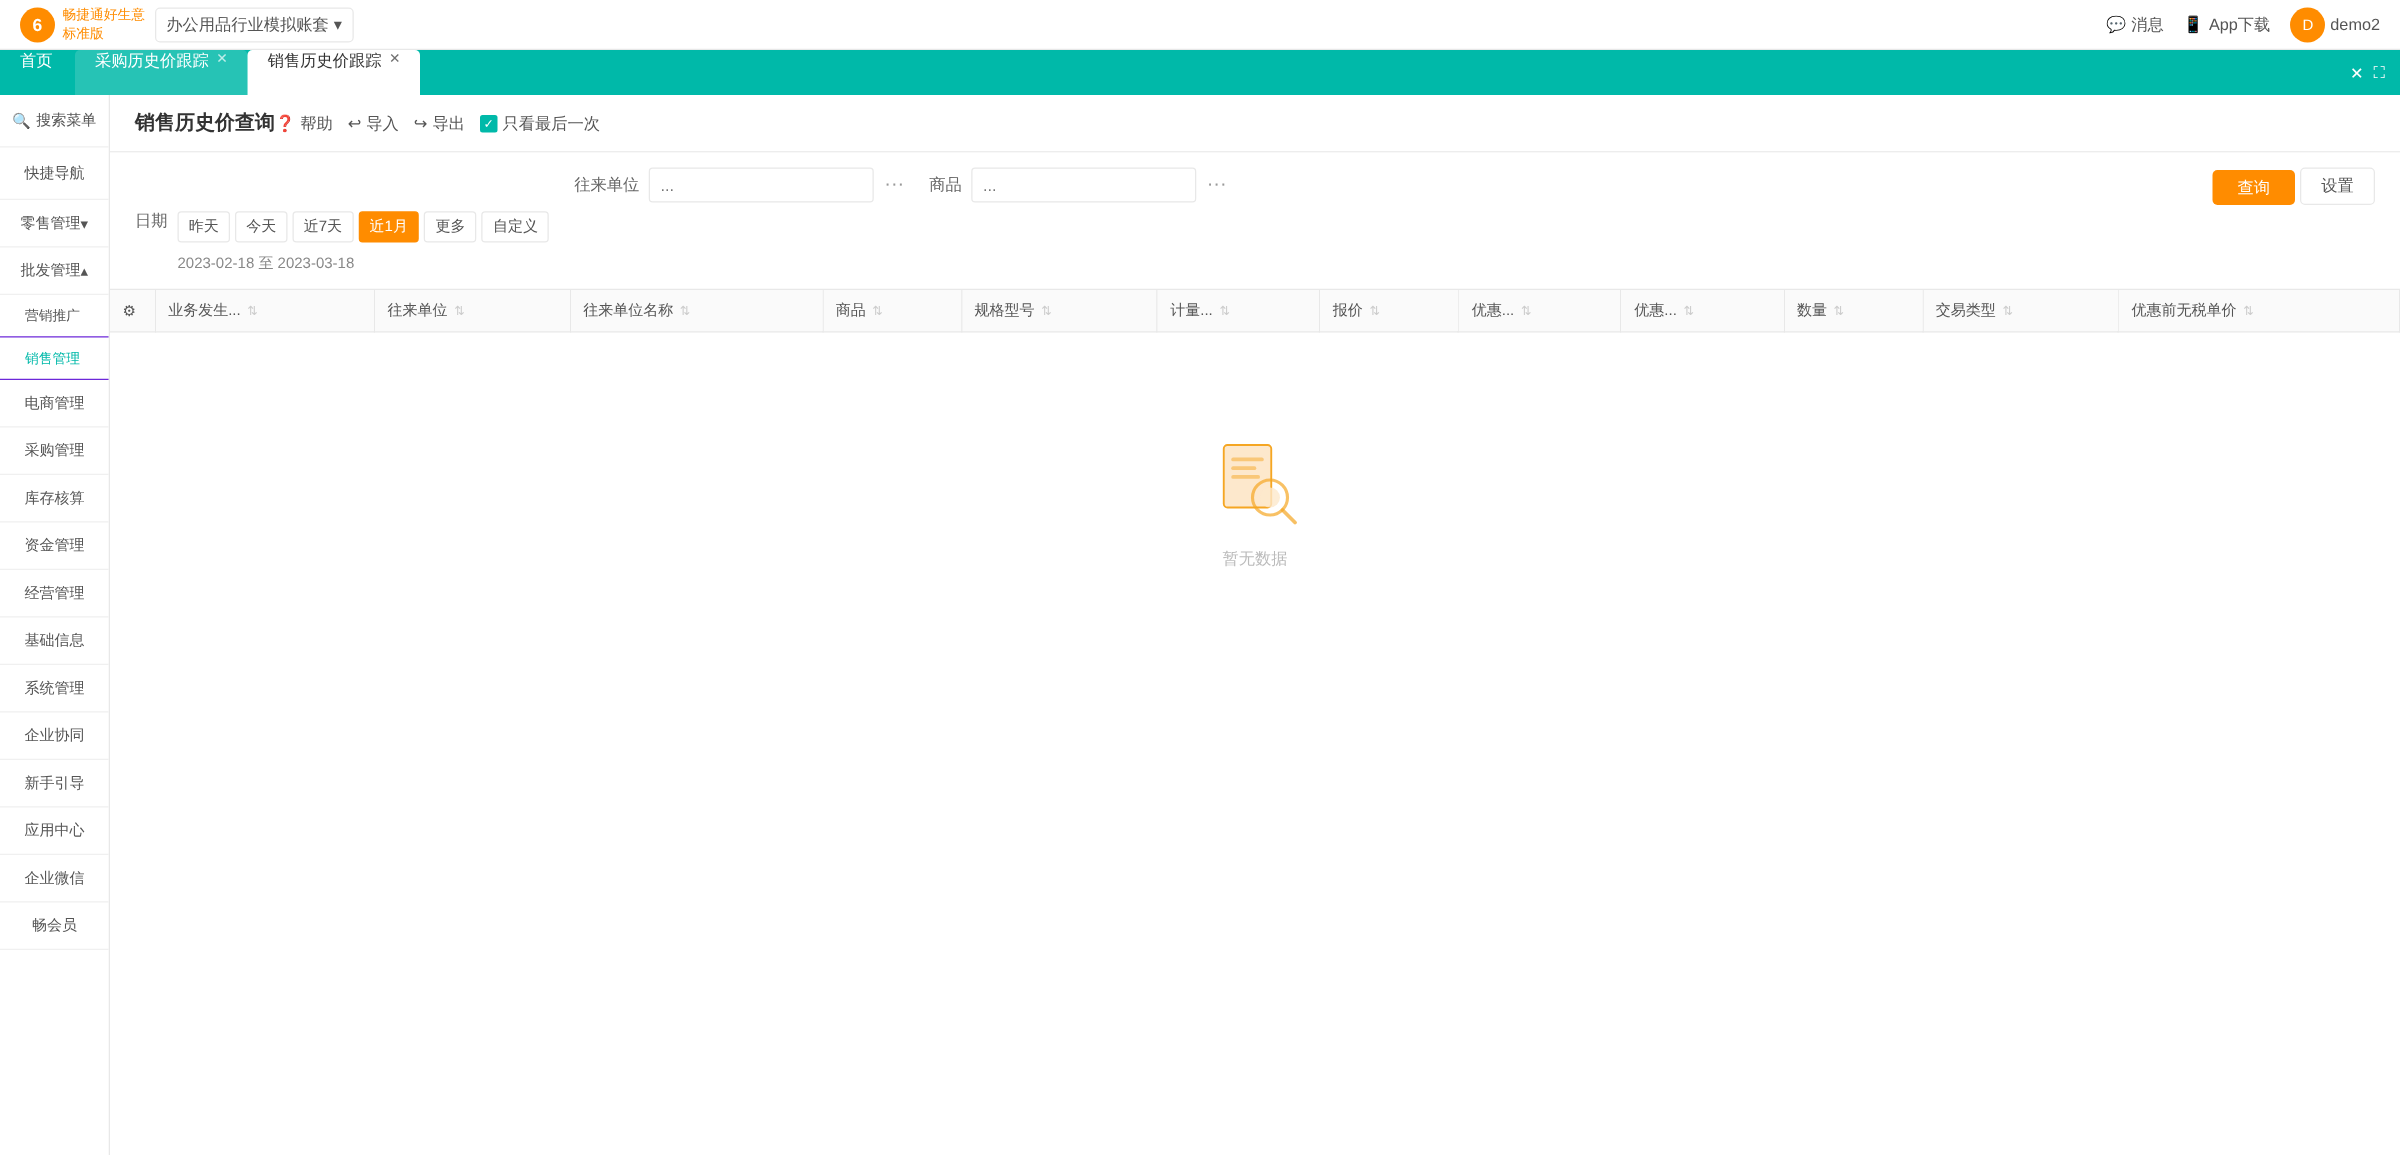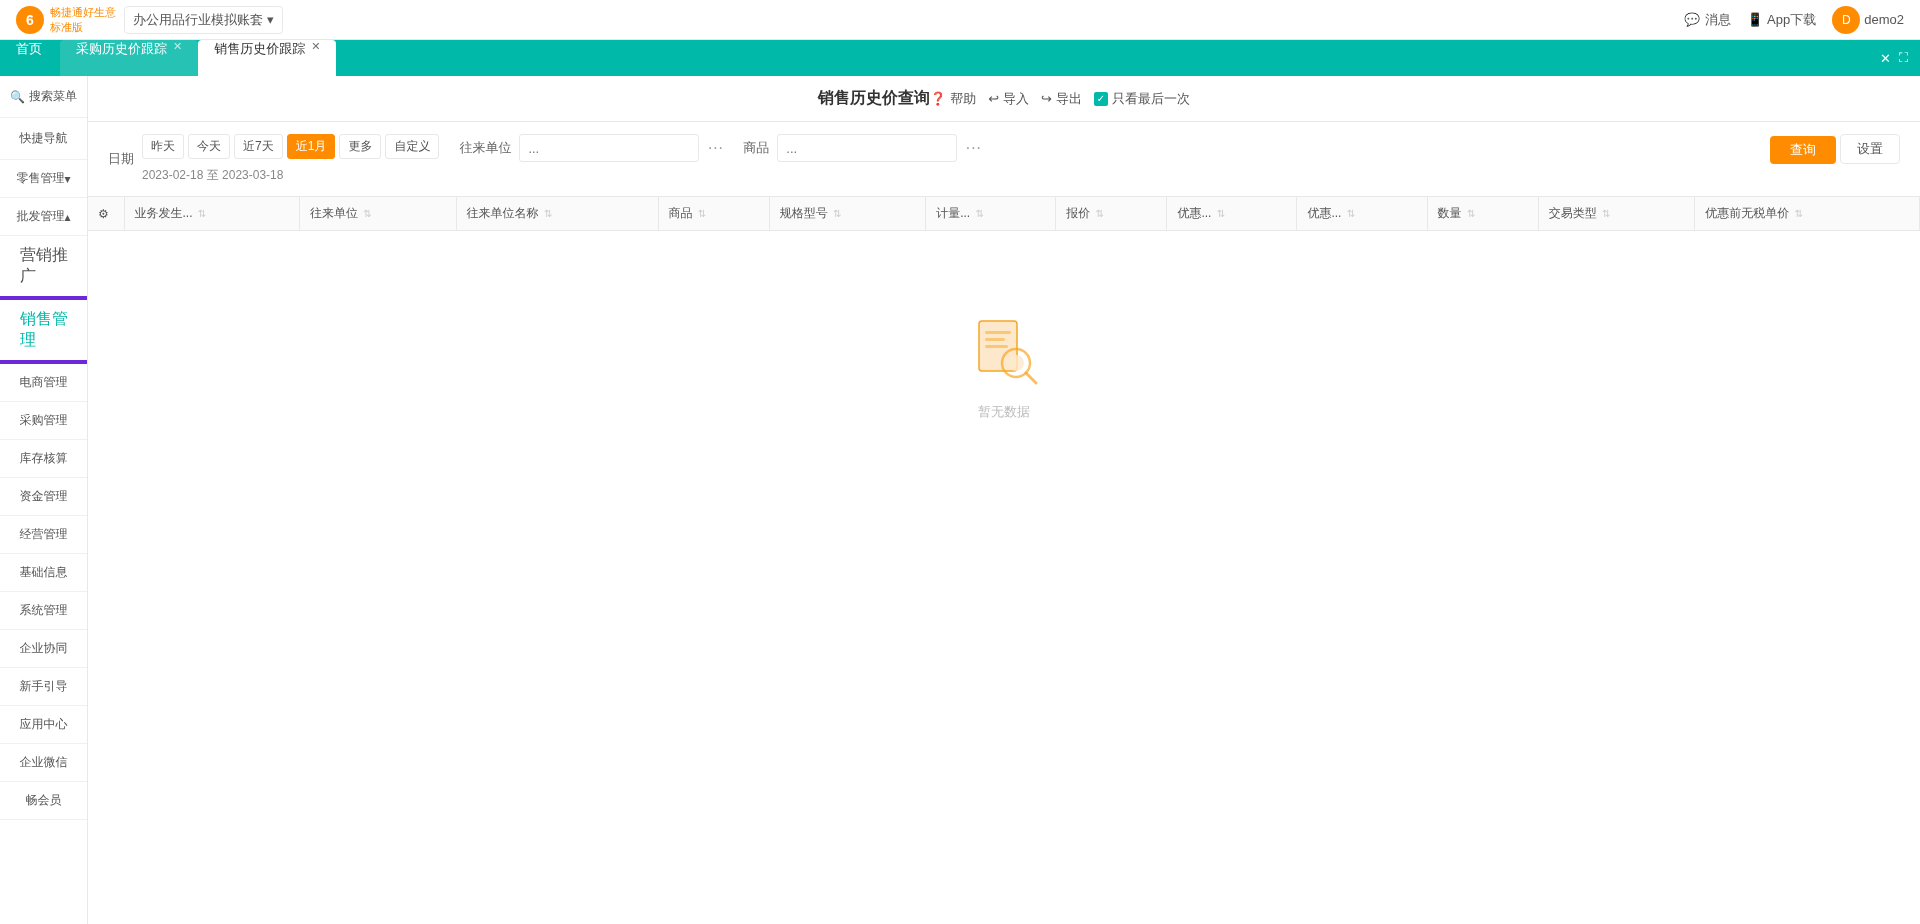--- a/index.html
+++ b/index.html
@@ -166,43 +166,43 @@
       font-size: 12px;
       border-bottom: 1px solid #f0f0f0;
       display: flex;
       align-items: center;
       justify-content: center;
     }
     .sidebar-sub-item {
       padding: 9px 12px 9px 20px;
       cursor: pointer;
       color: #555;
-      font-size: 16px;
-      border-bottom: 4px solid #6d28d9;
+      font-size: 11px;
+      border-bottom: 1px solid #6d28d9;
     }
     .sidebar-sub-item.active {
       color: #00b9a9;
     }
 
     
     .content {
       flex: 1;
       overflow-y: auto;
       background: #f5f5f5;
       display: flex;
       flex-direction: column;
     }
 
     
     .page-header {
       background: white;
       padding: 12px 20px 0;
       display: flex;
       align-items: center;
-      justify-content: center;
+      justify-content: flex-start;
       border-bottom: 1px solid #e8e8e8;
       flex-shrink: 0;
     }
     .page-title {
       font-size: 16px;
       font-weight: 600;
       color: #333;
       padding-bottom: 12px;
     }
     .page-header-actions {
@@ -510,21 +510,21 @@
         <label class="checkbox-label">
           <div class="checkbox-teal">✓</div>
           <span>只看最后一次</span>
         </label>
       </div>
     </div>
 
     <div class="filter-bar">
       <div class="filter-group">
         <span class="filter-label">日期</span>
-        <div style="display:flex;flex-direction:column;gap:4px;">
+        <div style="display:flex;flex-direction:column;gap:4px;margin-top:35px;">
           <div class="date-buttons">
             <button class="date-btn">昨天</button>
             <button class="date-btn">今天</button>
             <button class="date-btn">近7天</button>
             <button class="date-btn active">近1月</button>
             <button class="date-btn">更多</button>
             <button class="date-btn">自定义</button>
           </div>
           <div class="date-range-text">2023-02-18 至 2023-03-18</div>
         </div>

